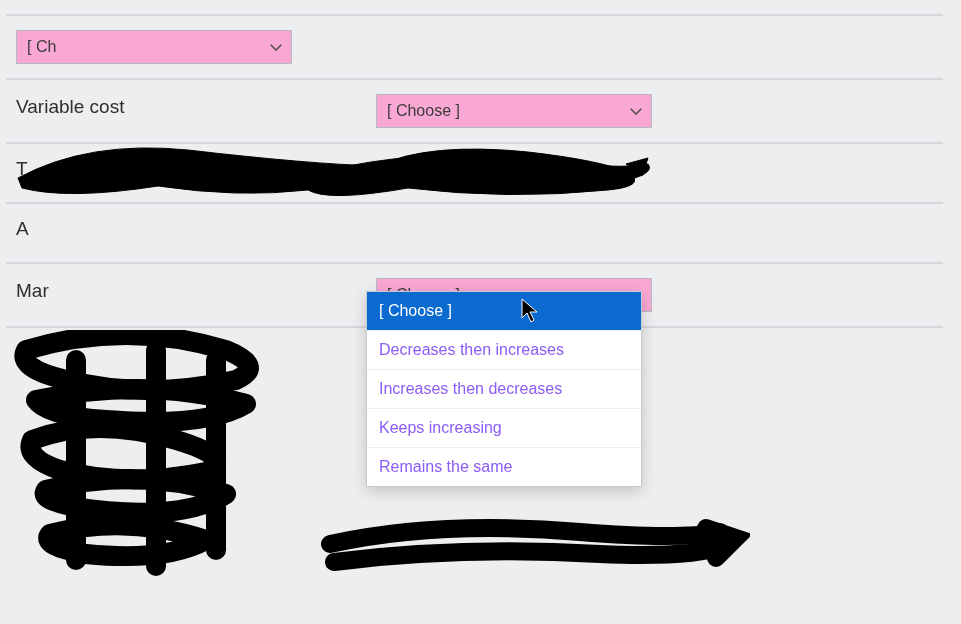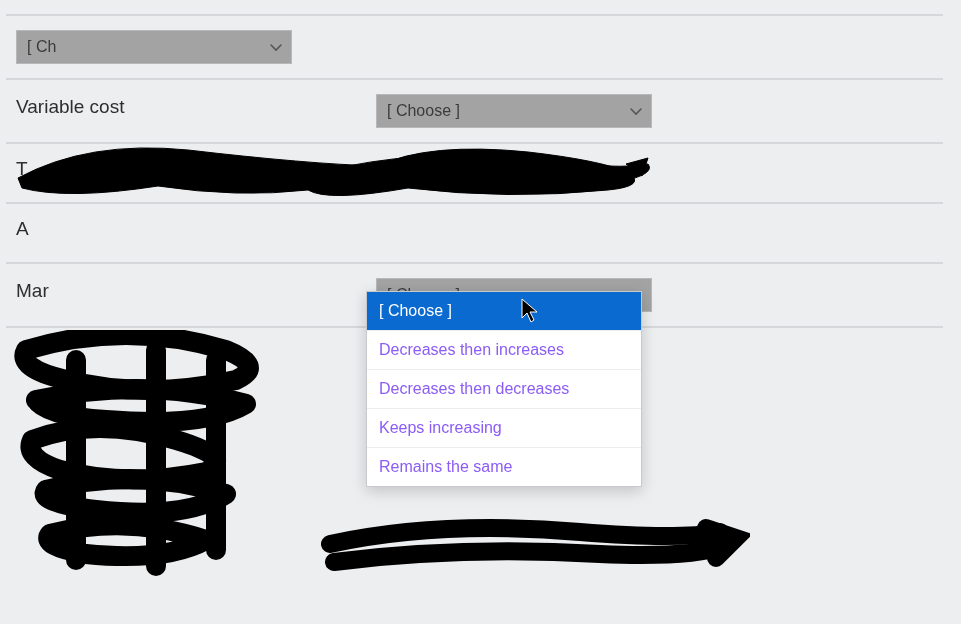--- a/index.html
+++ b/index.html
@@ -44,21 +44,21 @@
     min-height: 30px;
   }
   .row .right {
     flex: 0 0 290px;
     position: relative;
   }
   .select-box {
     width: 276px;
     height: 34px;
     border: 1px solid #b6b8bb;
-    background: #a3a3a3;
+    background: #f9a8d4;
     display: flex;
     align-items: center;
     padding: 0 28px 0 10px;
     font-size: 16px;
     color: #3b3b3b;
     position: relative;
     box-sizing: border-box;
   }
   .select-box .chev {
     position: absolute;
@@ -170,21 +170,21 @@
         </div>
       </div>
     </div>
 
   </div>
 </div>
 
 <div class="dropdown-panel">
   <div class="option highlight">[ Choose ]</div>
   <div class="option">Decreases then increases</div>
-  <div class="option">Decreases then decreases</div>
+  <div class="option">Increases then decreases</div>
   <div class="option">Keeps increasing</div>
   <div class="option">Remains the same</div>
 </div>
 
 <div class="cursor">
   <svg width="20" height="26" viewBox="0 0 20 26">
     <path d="M1 1 L1 20 L6 15 L10 24 L13 22 L9 14 L16 14 Z" fill="#000" stroke="#fff" stroke-width="1"></path>
   </svg>
 </div>
 

